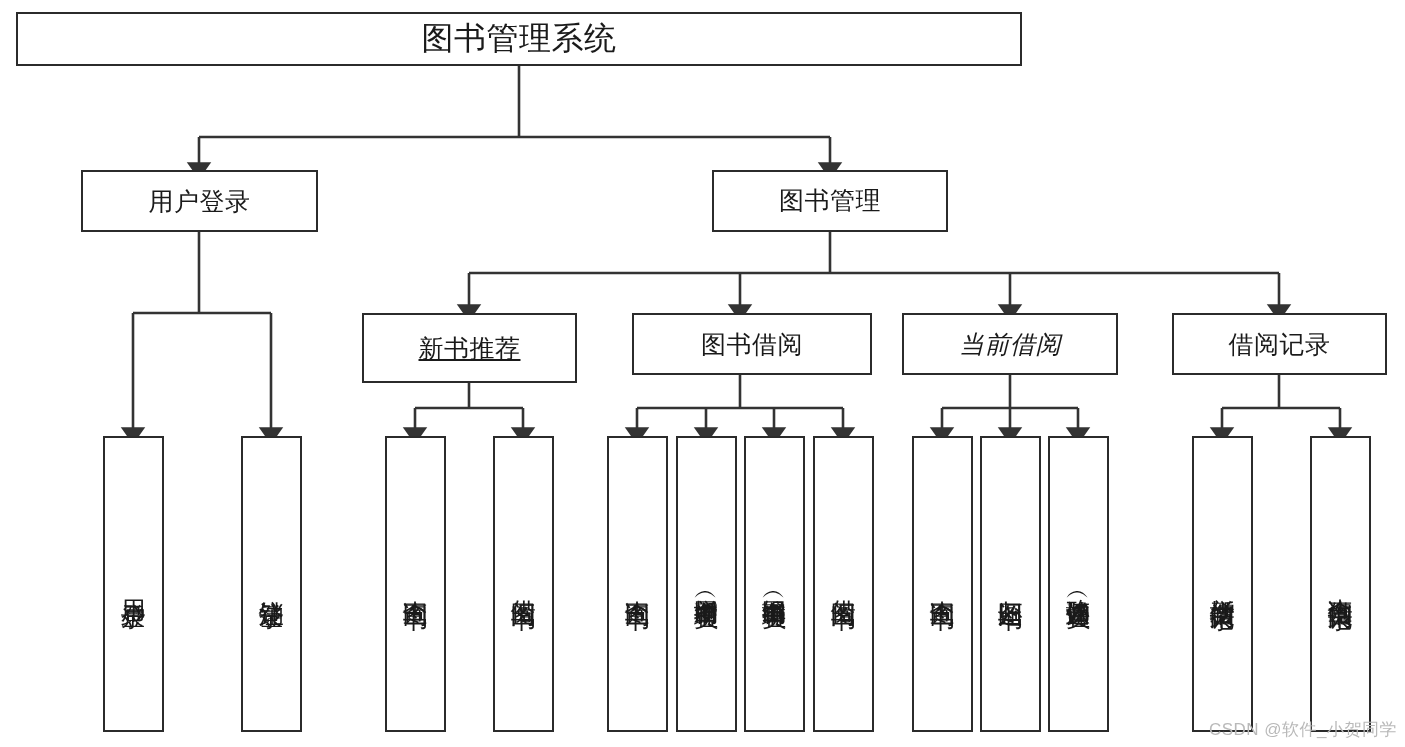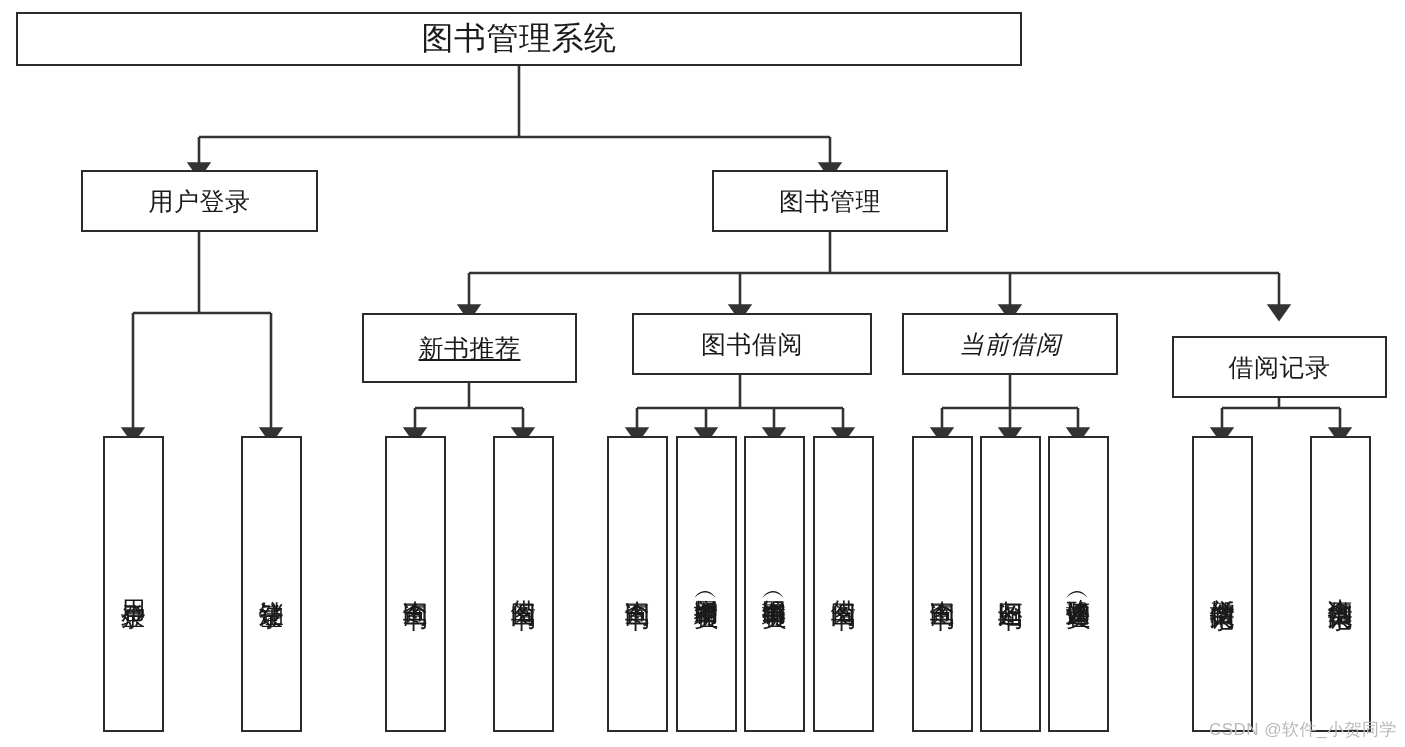--- a/index.html
+++ b/index.html
@@ -138,34 +138,34 @@
     </g>
   </svg>
 
   <div class="node root horiz" style="left:16px; top:12px; width:1006px; height:54px;">
     <span class="node-label">图书管理系统</span>
   </div>
 
   <div class="node horiz" style="left:81px; top:170px; width:237px; height:62px;">
     <span class="node-label">用户登录</span>
   </div>
-  <div class="node horiz" style="left:712px; top:170px; width:236px; height:62px;">
+  <div class="node horiz" style="left:712px; top:170px; width:236px; height:62px;font-family:Liberation Serif, serif;">
     <span class="node-label">图书管理</span>
   </div>
 
   <div class="node horiz" style="left:362px; top:313px; width:215px; height:70px;text-decoration:underline;">
     <span class="node-label">新书推荐</span>
   </div>
   <div class="node horiz" style="left:632px; top:313px; width:240px; height:62px;">
     <span class="node-label">图书借阅</span>
   </div>
   <div class="node horiz" style="left:902px; top:313px; width:216px; height:62px;font-style:italic;">
     <span class="node-label">当前借阅</span>
   </div>
-  <div class="node horiz" style="left:1172px; top:313px; width:215px; height:62px;margin-top:23px;">
+  <div class="node horiz" style="left:1172px; top:313px; width:215px; height:62px;">
     <span class="node-label">借阅记录</span>
   </div>
 
   <div class="node vert" style="left:103px; top:436px; width:61px; height:296px;">
     <span class="node-label">用户登录</span>
   </div>
   <div class="node vert" style="left:241px; top:436px; width:61px; height:296px;">
     <span class="node-label">注销登录</span>
   </div>
 

